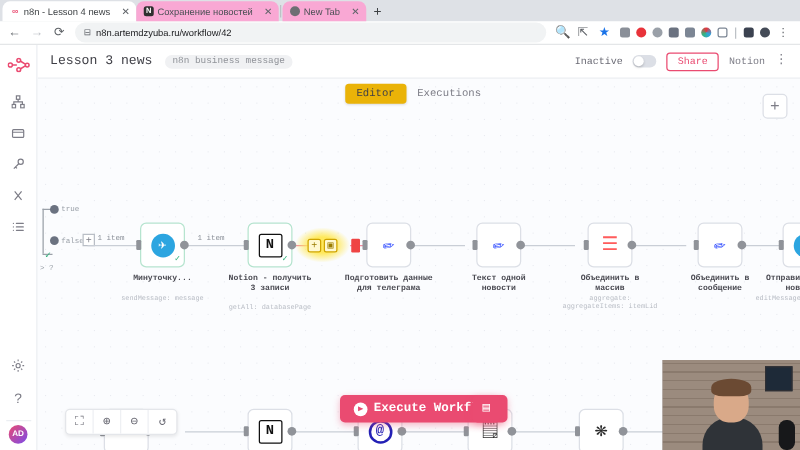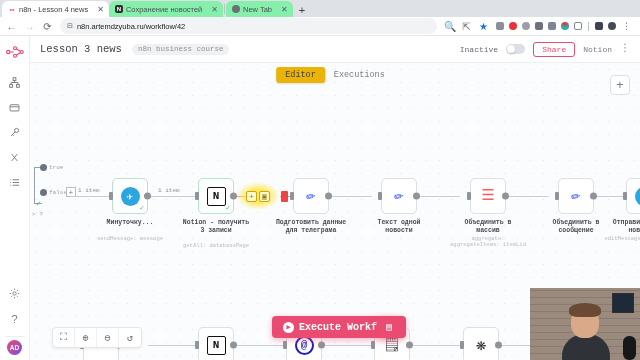--- a/index.html
+++ b/index.html
@@ -18,21 +18,21 @@
     height:17px; background:#dee1e6; display:flex; align-items:flex-end;
     padding-left:2px; position:relative;
   }
   .tab {
     height:16px; display:flex; align-items:center; gap:3px;
     padding:0 5px 0 6px; border-radius:6px 6px 0 0;
     font-size:7.5px; color:#3c4043; white-space:nowrap;
     position:relative; min-width:0;
   }
   .tab.active { background:#fff; }
-  .tab.inactive { background:#86efac; color:#4a4f54; }
+  .tab.inactive { background:#f9a8d4; color:#4a4f54; }
   .tab-fav { width:8px; height:8px; flex:0 0 8px; border-radius:2px;
     display:flex; align-items:center; justify-content:center;
     font-size:6px; line-height:1; color:#fff; }
   .fav-n8n { background:#fff; color:#ea4b71; font-weight:bold; font-size:7px;}
   .fav-notion { background:#2f2f2f; color:#fff; font-weight:bold; }
   .fav-newtab { background:#6c6f73; border-radius:50%; }
   .tab-title { overflow:hidden; text-overflow:ellipsis; max-width:84px; }
   .tab-close { font-size:8px; color:#5f6368; margin-left:6px; }
   .tab-sep { width:1px; height:10px; background:#bdc1c6; margin:0 1px 3px; }
   .newtab-plus { font-size:11px; color:#3c4043; margin:0 0 1px 6px; }
@@ -337,21 +337,21 @@
         <span style="font-size:11px;color:#7d7d87">?</span>
       </div>
       <div class="sb-divider"></div>
       <div class="avatar">AD</div>
     </div>
 
     <div class="wf-area">
 
       <div class="wf-header">
         <span class="wf-title">Lesson 3 news</span>
-        <span class="wf-tag">n8n business course</span>
+        <span class="wf-tag">n8n business message</span>
         <div class="hdr-right">
           <span class="inactive-label">Inactive</span>
           <div class="toggle">
             <div class="knob"></div>
           </div>
           <div class="share-btn">Share</div>
           <span class="saved-text">Notion</span>
           <span class="kebab">⋮</span>
         </div>
       </div>

